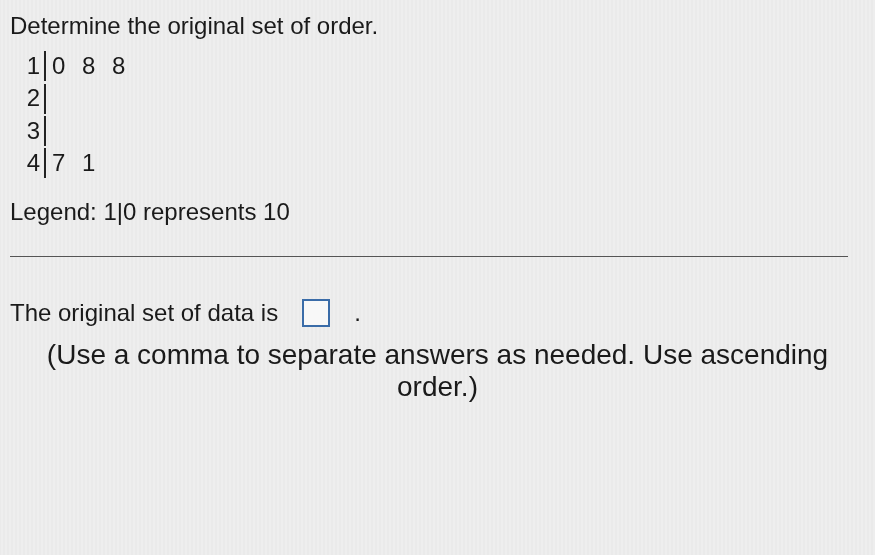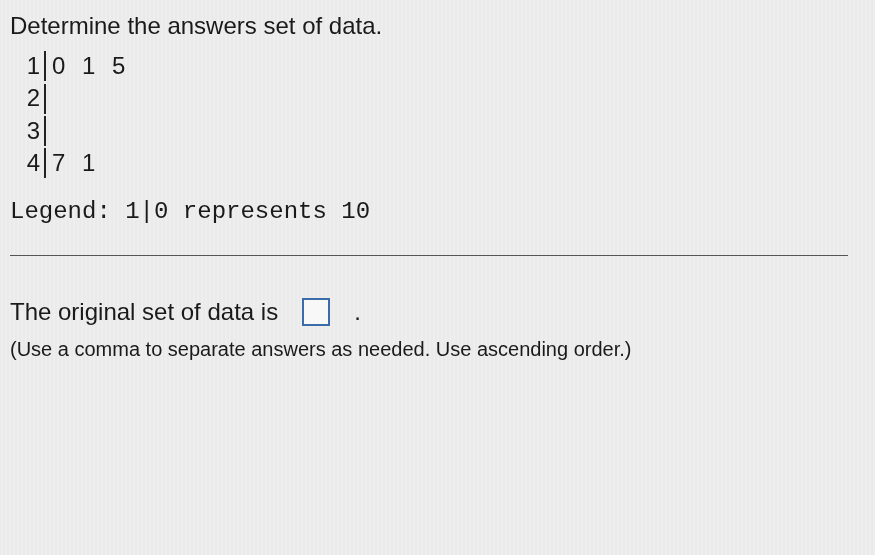--- a/index.html
+++ b/index.html
@@ -44,21 +44,20 @@
       border-left: 2px solid #222;
       height: 30px;
       margin-right: 6px;
     }
     .leaves {
       letter-spacing: 5px;
     }
     .legend {
       margin-top: 8px;
       margin-bottom: 14px;
-      font-family: Liberation Mono, monospace;
     }
     .divider {
       border: none;
       border-top: 1.5px solid #555;
       margin: 30px 0 42px 0;
       width: 98%;
     }
     .answer-line {
       margin-bottom: 12px;
       display: flex;
@@ -67,33 +66,34 @@
     }
     .answer-box {
       display: inline-block;
       width: 28px;
       height: 28px;
       border: 2px solid #3a6ca8;
       background: #f8f8f8;
       vertical-align: middle;
     }
     .instruction {
-      font-size: 20px;
+      font-size: 28px;
+      text-align: center;
     }
   </style>
 </head>
 <body>
 
-<div class="question-text">Determine the answers set of data.</div>
+<div class="question-text">Determine the original set of order.</div>
 
 <div class="stem-leaf">
   <div class="stem-row">
     <span class="stem">1</span>
     <span class="sep"></span>
-    <span class="leaves">0 1 5</span>
+    <span class="leaves">0 8 8</span>
   </div>
   <div class="stem-row">
     <span class="stem">2</span>
     <span class="sep"></span>
   </div>
   <div class="stem-row">
     <span class="stem">3</span>
     <span class="sep"></span>
   </div>
   <div class="stem-row">

